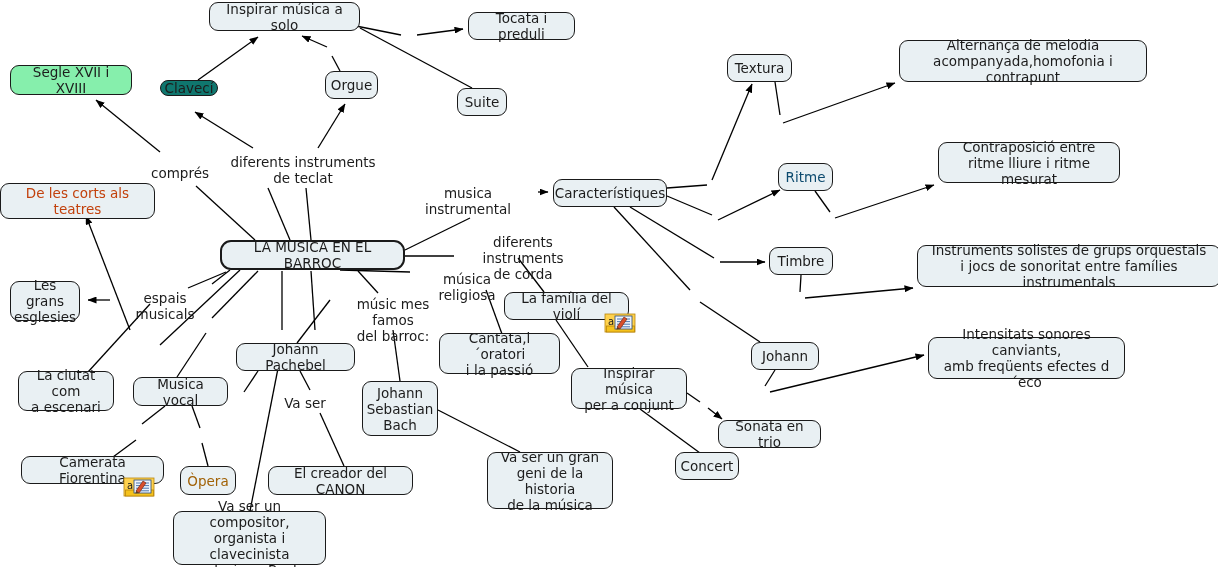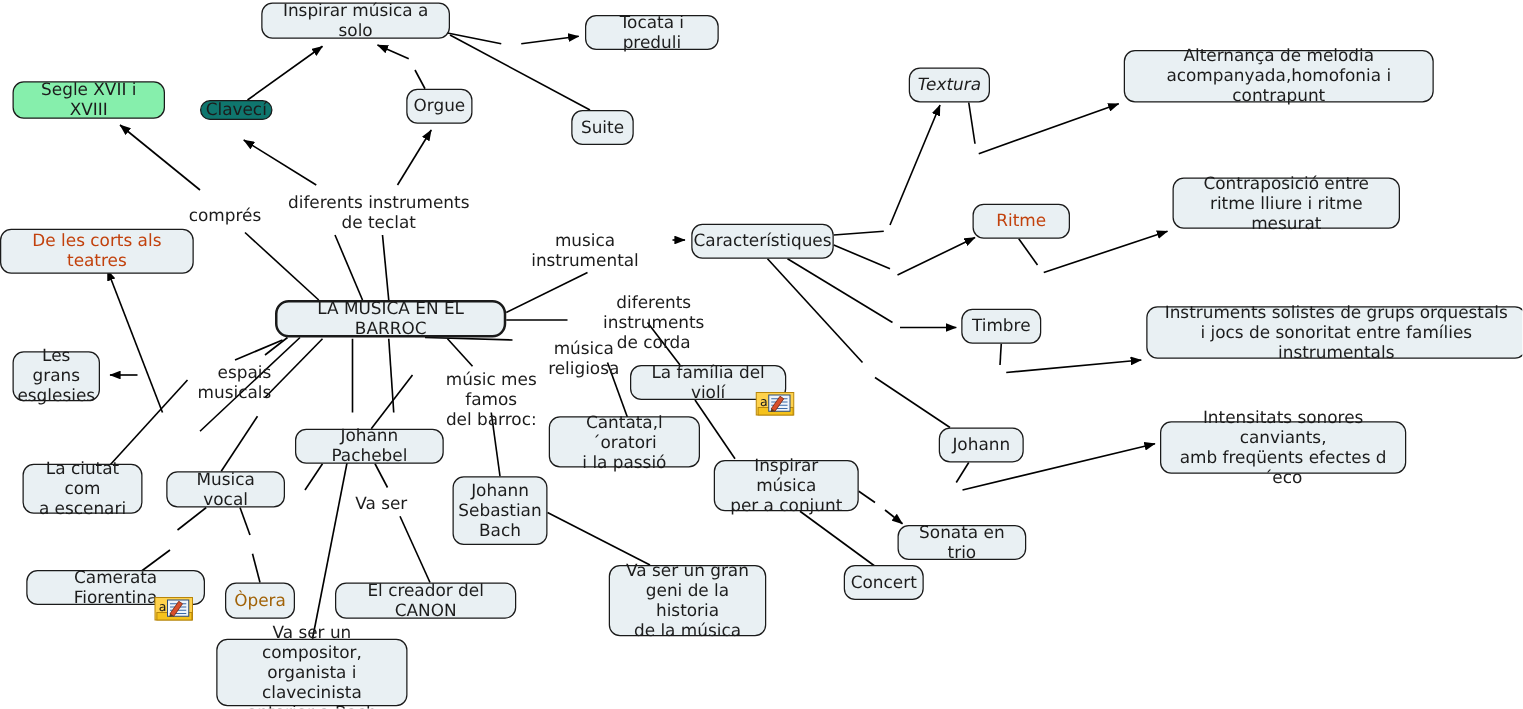--- a/index.html
+++ b/index.html
@@ -150,42 +150,42 @@
 Bach</div>
       <div class="node" style="left: 487px; top: 452px; width: 126px; height: 57px; background: rgb(233, 240, 243); border-color: rgb(26, 26, 26); color: rgb(28, 28, 28);">Va ser un gran
 geni de la historia
 de la música</div>
       <div class="node" style="left: 553px; top: 179px; width: 114px; height: 28px; background: rgb(233, 240, 243); border-color: rgb(26, 26, 26); color: rgb(28, 28, 28);">Característiques</div>
       <div class="node" style="left: 504px; top: 292px; width: 125px; height: 28px; background: rgb(233, 240, 243); border-color: rgb(26, 26, 26); color: rgb(28, 28, 28);">La família del violí</div>
       <div class="node" style="left: 571px; top: 368px; width: 116px; height: 41px; background: rgb(233, 240, 243); border-color: rgb(26, 26, 26); color: rgb(28, 28, 28);">Inspirar música
 per a conjunt</div>
       <div class="node" style="left: 718px; top: 420px; width: 103px; height: 28px; background: rgb(233, 240, 243); border-color: rgb(26, 26, 26); color: rgb(28, 28, 28);">Sonata en trio</div>
       <div class="node" style="left: 675px; top: 452px; width: 64px; height: 28px; background: rgb(233, 240, 243); border-color: rgb(26, 26, 26); color: rgb(28, 28, 28);">Concert</div>
-      <div class="node" style="left: 727px; top: 54px; width: 65px; height: 28px; background: rgb(233, 240, 243); border-color: rgb(26, 26, 26); color: rgb(28, 28, 28); font-style: italic;">Textura</div>
-      <div class="node" style="left: 778px; top: 163px; width: 78px; height: 28px; background: rgb(233, 240, 243); border-color: rgb(26, 26, 26); color: #c2410c;">Ritme</div>
+      <div class="node" style="left: 727px; top: 54px; width: 65px; height: 28px; background: rgb(233, 240, 243); border-color: rgb(26, 26, 26); color: rgb(28, 28, 28);">Textura</div>
+      <div class="node" style="left: 778px; top: 163px; width: 55px; height: 28px; background: rgb(233, 240, 243); border-color: rgb(26, 26, 26); color: #0c4a6e;">Ritme</div>
       <div class="node" style="left: 769px; top: 247px; width: 64px; height: 28px; background: rgb(233, 240, 243); border-color: rgb(26, 26, 26); color: rgb(28, 28, 28);">Timbre</div>
       <div class="node" style="left: 751px; top: 342px; width: 68px; height: 28px; background: rgb(233, 240, 243); border-color: rgb(26, 26, 26); color: rgb(28, 28, 28);">Johann</div>
       <div class="node" style="left: 899px; top: 40px; width: 248px; height: 42px; background: rgb(233, 240, 243); border-color: rgb(26, 26, 26); color: rgb(28, 28, 28);">Alternança de melodia
 acompanyada,homofonia i contrapunt</div>
       <div class="node" style="left: 938px; top: 142px; width: 182px; height: 41px; background: rgb(233, 240, 243); border-color: rgb(26, 26, 26); color: rgb(28, 28, 28);">Contraposició entre
 ritme lliure i ritme mesurat</div>
       <div class="node" style="left: 917px; top: 245px; width: 304px; height: 42px; background: rgb(233, 240, 243); border-color: rgb(26, 26, 26); color: rgb(28, 28, 28);">Instruments solistes de grups orquestals
 i jocs de sonoritat entre famílies instrumentals</div>
       <div class="node" style="left: 928px; top: 337px; width: 197px; height: 42px; background: rgb(233, 240, 243); border-color: rgb(26, 26, 26); color: rgb(28, 28, 28);">Intensitats sonores canviants,
 amb freqüents efectes d´eco</div>
     </div>
   <div id="labels-layer">
       <div class="elabel" style="left: 148px; top: 165px; width: 64px;">comprés</div>
       <div class="elabel" style="left: 227px; top: 154px; width: 152px;">diferents instruments
 de teclat</div>
       <div class="elabel" style="left: 404px; top: 185px; width: 128px;">musica instrumental</div>
       <div class="elabel" style="left: 455px; top: 234px; width: 136px;">diferents instruments
 de corda</div>
       <div class="elabel" style="left: 415px; top: 271px; width: 104px;">música religiosa</div>
-      <div class="elabel" style="left: 113px; top: 290px; width: 104px; text-align: right;">espais musicals</div>
+      <div class="elabel" style="left: 113px; top: 290px; width: 104px;">espais musicals</div>
       <div class="elabel" style="left: 334px; top: 296px; width: 118px;">músic mes famos
 del barroc:</div>
       <div class="elabel" style="left: 282px; top: 395px; width: 46px;">Va ser</div>
     </div>
   <div id="badges-layer">
       <div class="badge" style="left: 123px; top: 477px;"><svg viewBox="0 0 34 21" width="34" height="21">
           <rect x="1" y="1" width="30" height="18" fill="#ffd24d" stroke="#b8860b" stroke-width="0.8"></rect>
           <rect x="2.5" y="13" width="28" height="6" fill="#f5c21c" stroke="#b8860b" stroke-width="0.8"></rect>
           <rect x="11" y="3" width="17" height="13" fill="#eef4fb" stroke="#2a4a7a" stroke-width="0.8"></rect>
           <line x1="13" x2="26" y1="6" y2="6" stroke="#3a6aa8" stroke-width="0.9"></line>

